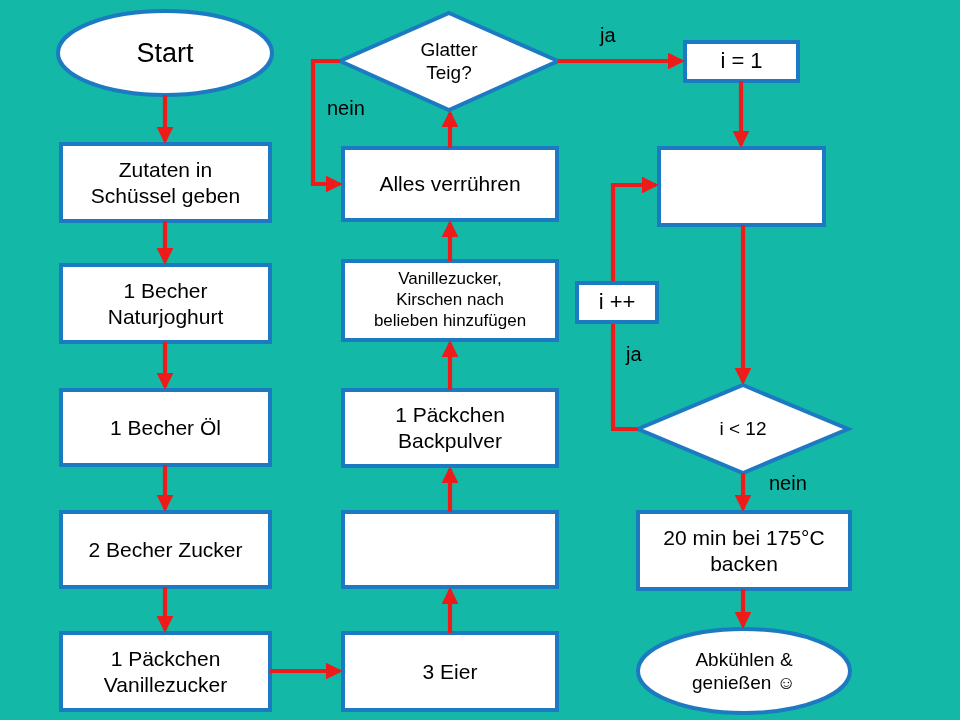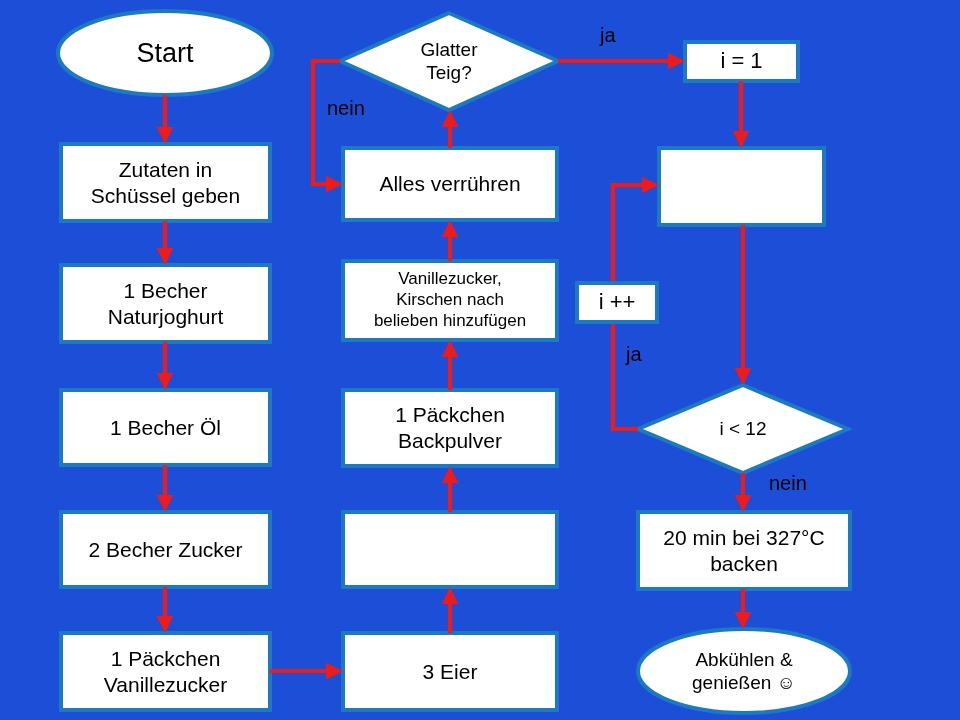--- a/index.html
+++ b/index.html
@@ -8,21 +8,21 @@
     padding: 0;
     background: #ffffff;
   }
   body {
     font-family: "Liberation Sans", sans-serif;
   }
   #canvas {
     position: relative;
     width: 960px;
     height: 720px;
-    background: #1d4ed8;
+    background: #14b8a6;
     overflow: hidden;
   }
   #canvas svg.layer {
     position: absolute;
     left: 0;
     top: 0;
     width: 960px;
     height: 720px;
     pointer-events: none;
   }
@@ -147,21 +147,21 @@
   <div class="node-label lbl-dec" style="left:370px; top:20px; width:158px; height:82px;">Glatter
 Teig?</div>
 
   <div class="node-label lbl-tiny" style="left:685px; top:42px; width:113px; height:39px;">i = 1</div>
 
 
   <div class="node-label lbl-tiny" style="left:577px; top:283px; width:80px; height:39px;">i ++</div>
 
   <div class="node-label lbl-dec" style="left:678px; top:400px; width:130px; height:58px;">i &lt; 12</div>
 
-  <div class="node-label lbl-box" style="left:638px; top:512px; width:212px; height:77px;">20 min bei 327°C
+  <div class="node-label lbl-box" style="left:638px; top:512px; width:212px; height:77px;">20 min bei 175°C
 backen</div>
 
   <div class="node-label lbl-end" style="left:638px; top:629px; width:212px; height:84px;">Abkühlen &amp;
 genießen ☺</div>
 
   <div class="edge-label" style="left:600px; top:24px;">ja</div>
 
   <div class="edge-label" style="left:327px; top:97px;">nein</div>
 
   <div class="edge-label" style="left:626px; top:343px;">ja</div>

